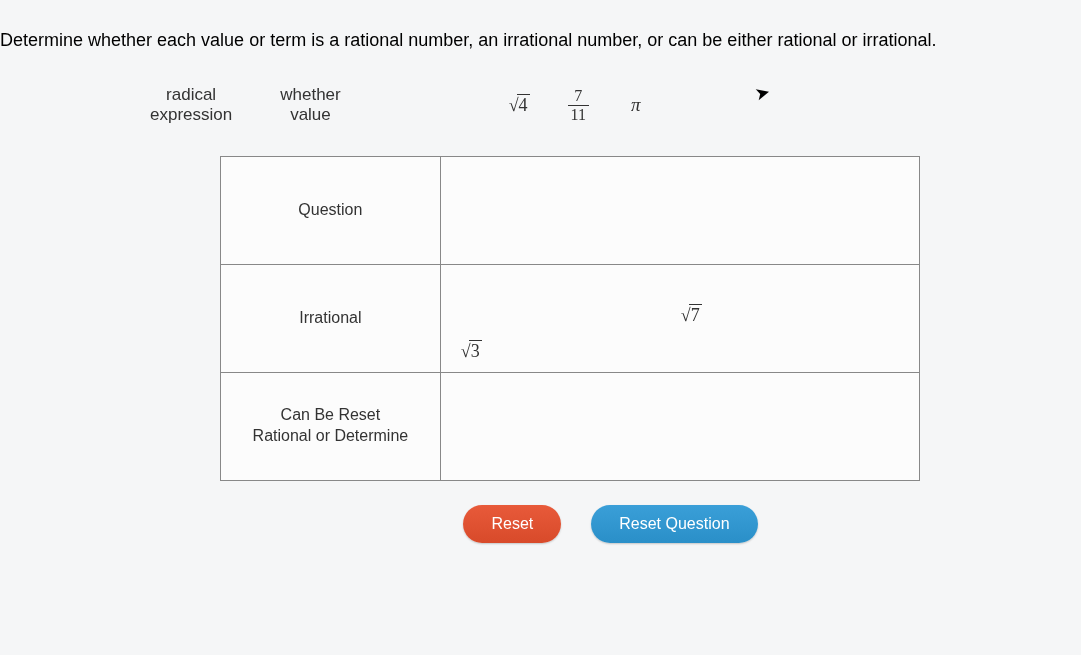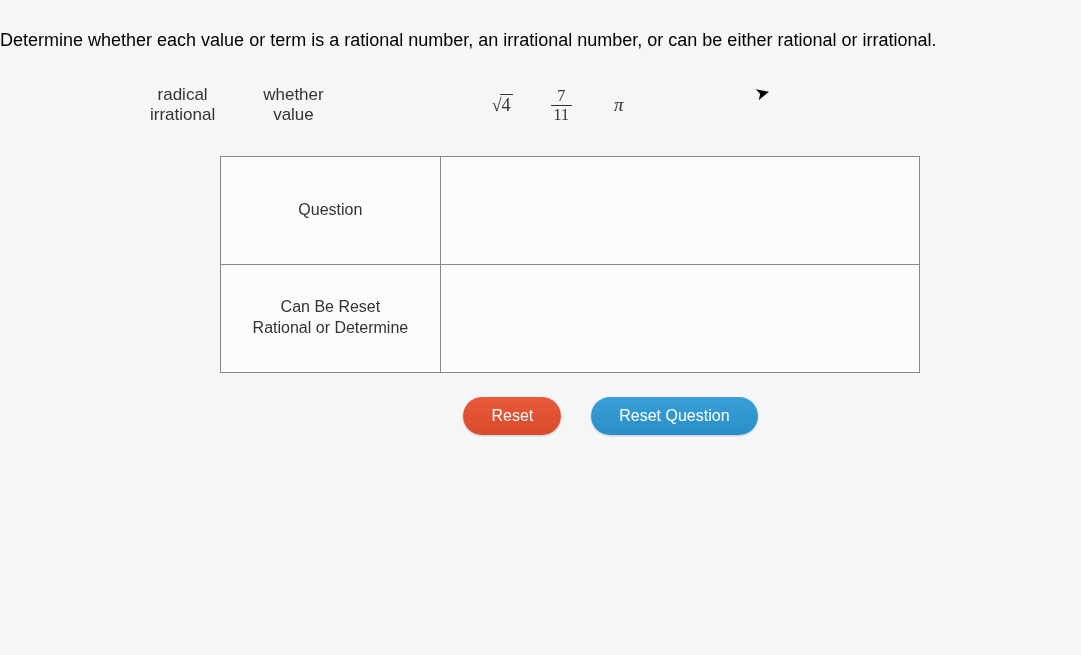--- a/index.html
+++ b/index.html
@@ -148,21 +148,21 @@
     }
   </style>
 </head>
 <body>
 
 <div class="question-text">Determine whether each value or term is a rational number, an irrational number, or can be either rational or irrational.</div>
 
 <div class="draggables-row">
   <div class="draggable two-line">
     <span>radical</span>
-    <span>irrational</span>
+    <span>expression</span>
   </div>
   <div class="draggable two-line">
     <span>whether</span>
     <span>value</span>
   </div>
   <div class="draggable math" style="margin-left:120px;">
     <span class="sqrt"><span class="radicand">4</span></span>
   </div>
   <div class="draggable math" style="margin-left:-10px;">
     <span class="fraction">
@@ -174,20 +174,31 @@
 </div>
 
 <div class="cursor-arrow">➤</div>
 
 <div class="table-wrap">
   <table>
     <tbody>
         <tr>
       <td class="label-cell">Question</td>
       <td class="drop-cell"></td>
+    </tr>
+    <tr>
+      <td class="label-cell">Irrational</td>
+      <td class="drop-cell">
+        <div class="placed-item" style="left:20px; bottom:10px;">
+          <span class="sqrt"><span class="radicand">3</span></span>
+        </div>
+        <div class="placed-item" style="left:240px; top:40px;">
+          <span class="sqrt"><span class="radicand">7</span></span>
+        </div>
+      </td>
     </tr>
     <tr>
       <td class="label-cell">
         <div>Can Be Reset</div>
         <div>Rational or Determine</div>
       </td>
       <td class="drop-cell"></td>
     </tr>
   </tbody>
     </table>

